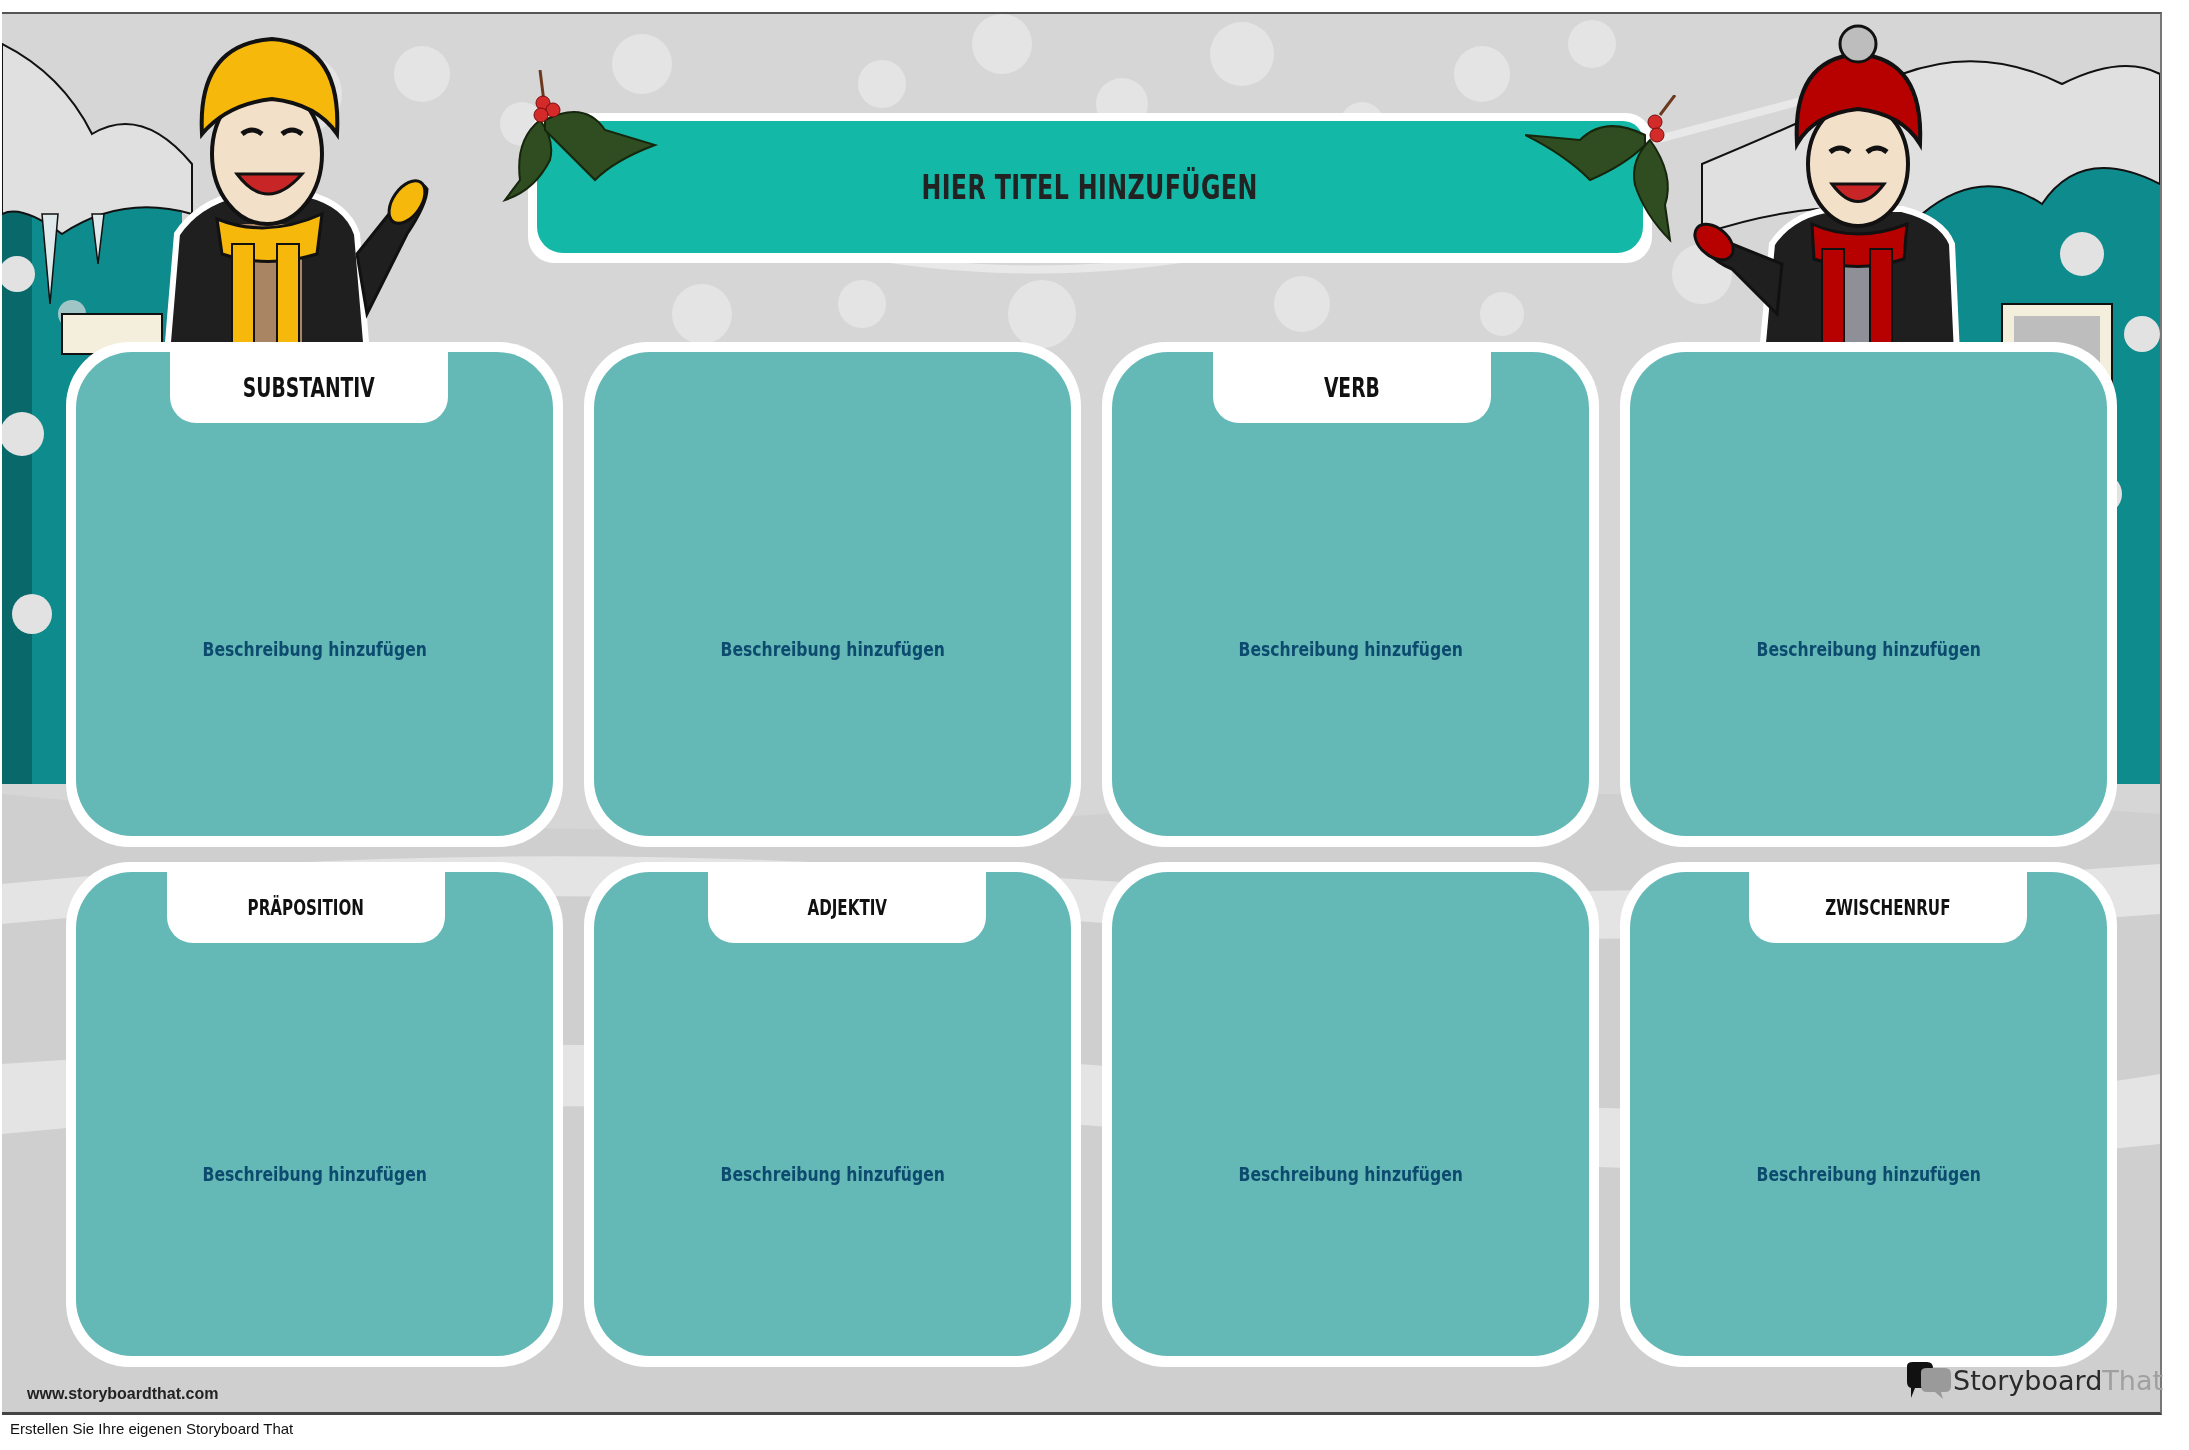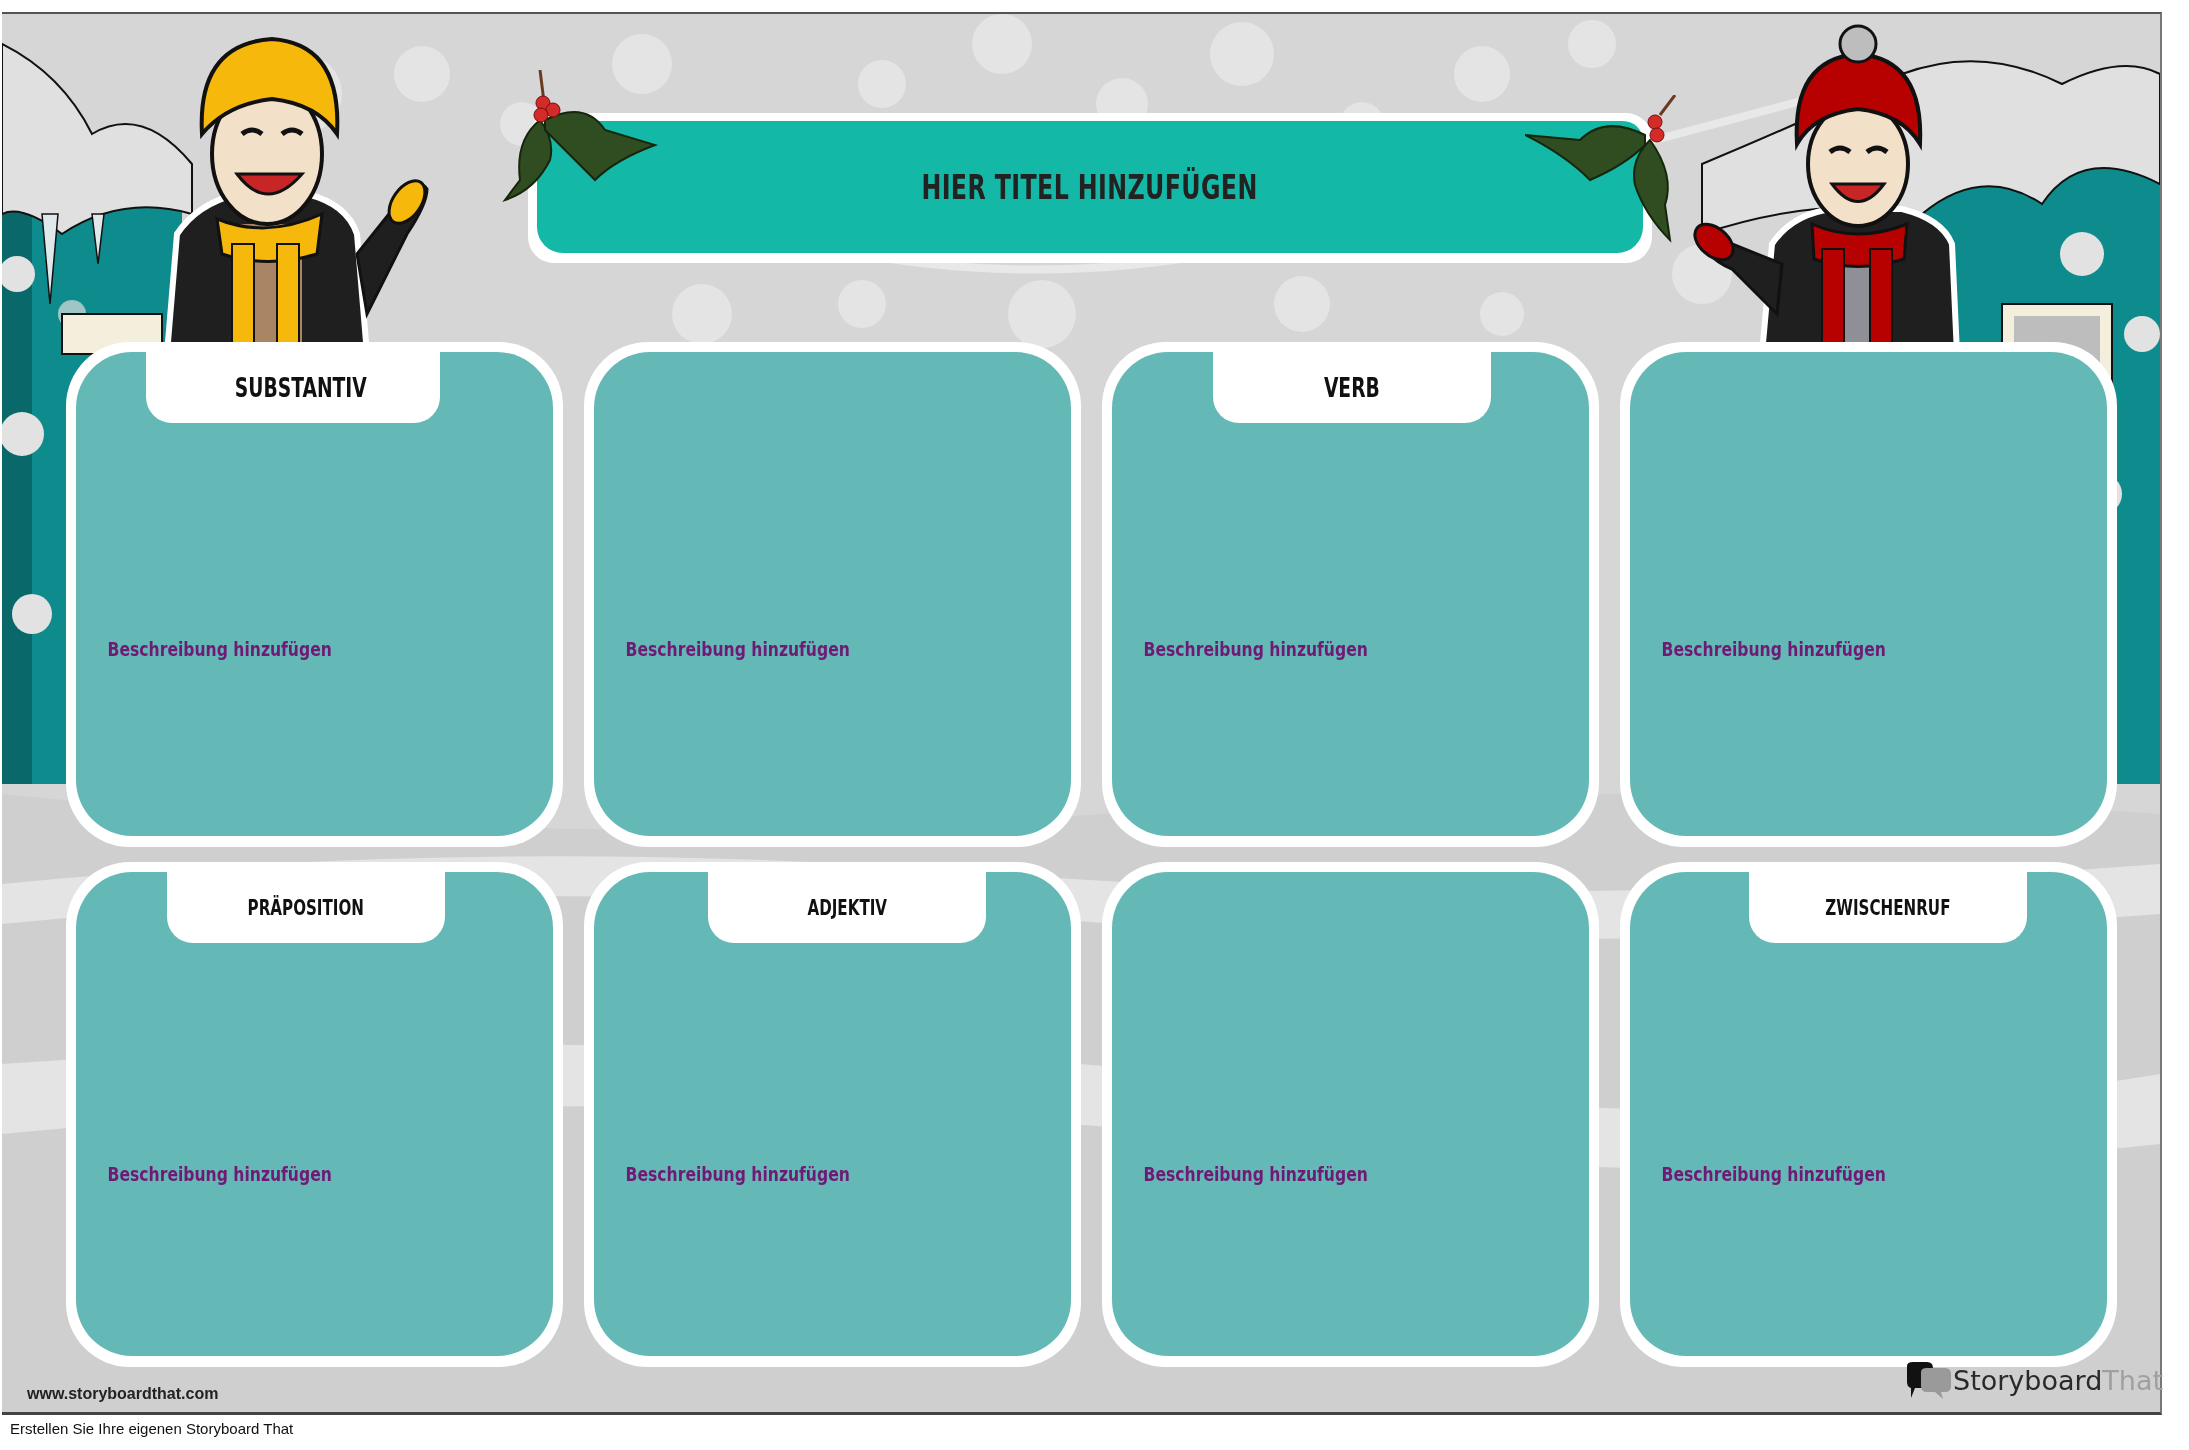--- a/index.html
+++ b/index.html
@@ -14,21 +14,21 @@
                  border-radius:20px 20px 26px 26px; display:flex; align-items:center; justify-content:center; }
   .title-text { font-family:"DejaVu Sans", sans-serif; font-weight:bold; font-size:33px; color:#222;
                 transform:scaleX(0.72); letter-spacing:0.5px; white-space:nowrap; }
   .card { position:absolute; width:497px; background:#ffffff; border-radius:64px; }
   .card .inner { position:absolute; left:10px; top:10px; right:10px; bottom:11px; background:#64b9b7;
                  border-radius:56px; }
   .card .tab { position:absolute; top:10px; width:278px; height:71px; background:#ffffff;
                border-radius:0 0 26px 26px; display:flex; align-items:center; justify-content:center; }
   .tab-label { font-family:"DejaVu Sans", sans-serif; font-weight:bold; color:#111; white-space:nowrap;
                transform:scaleX(0.72); }
-  .desc { position:absolute; left:0; right:0; color:#701a75; font-family:"DejaVu Sans", sans-serif;
+  .desc { position:absolute; left:0; right:0; text-align:center; color:#0c4a6e; font-family:"DejaVu Sans", sans-serif;
           font-weight:bold; font-size:20px; white-space:nowrap; }
   .desc span { display:inline-block; transform:scaleX(0.78); }
   .watermark { position:absolute; left:27px; top:1385px; font-size:16px; font-weight:bold; color:#222; }
   .caption { position:absolute; left:10px; top:1420px; font-size:15px; color:#111; }
   .logo { position:absolute; left:1905px; top:1360px; height:40px; display:flex; align-items:center; }
   .logo-story { font-size:27px; color:#2a2a2a; font-family:"DejaVu Sans", sans-serif; }
   .logo-that { font-size:27px; color:#a0a0a0; font-family:"DejaVu Sans", sans-serif; }
 </style>
 </head>
 <body>
@@ -139,21 +139,21 @@
   <path d="M120 40 Q80 20 55 45 L0 40 Q40 60 65 85 Q100 70 120 50 Z" fill="#2f4d20" stroke="#15260d" stroke-width="2"></path>
   <path d="M125 45 Q150 80 140 110 L145 145 Q120 120 110 90 Q105 65 125 45 Z" fill="#2f4d20" stroke="#15260d" stroke-width="2"></path>
   <circle cx="130" cy="27" r="7" fill="#d32a2a" stroke="#7a0c0c"></circle>
     <circle cx="132" cy="40" r="7" fill="#d32a2a" stroke="#7a0c0c"></circle>
 </svg>
 
 <div class="card" style="left:66px;top:342px;height:505px;">
   <div class="inner">
     <div class="desc" style="top:285px;"><span>Beschreibung hinzufügen</span></div>
   </div>
-  <div class="tab" style="left:80px;padding-left:16px;">
+  <div class="tab" style="left:104px;">
     <span class="tab-label" style="font-size:26px;">SUBSTANTIV</span>
   </div>
 </div>
 <div class="card" style="left:584px;top:342px;height:505px;">
   <div class="inner">
     <div class="desc" style="top:285px;"><span>Beschreibung hinzufügen</span></div>
   </div>
 </div>
 <div class="card" style="left:1102px;top:342px;height:505px;">
   <div class="inner">

